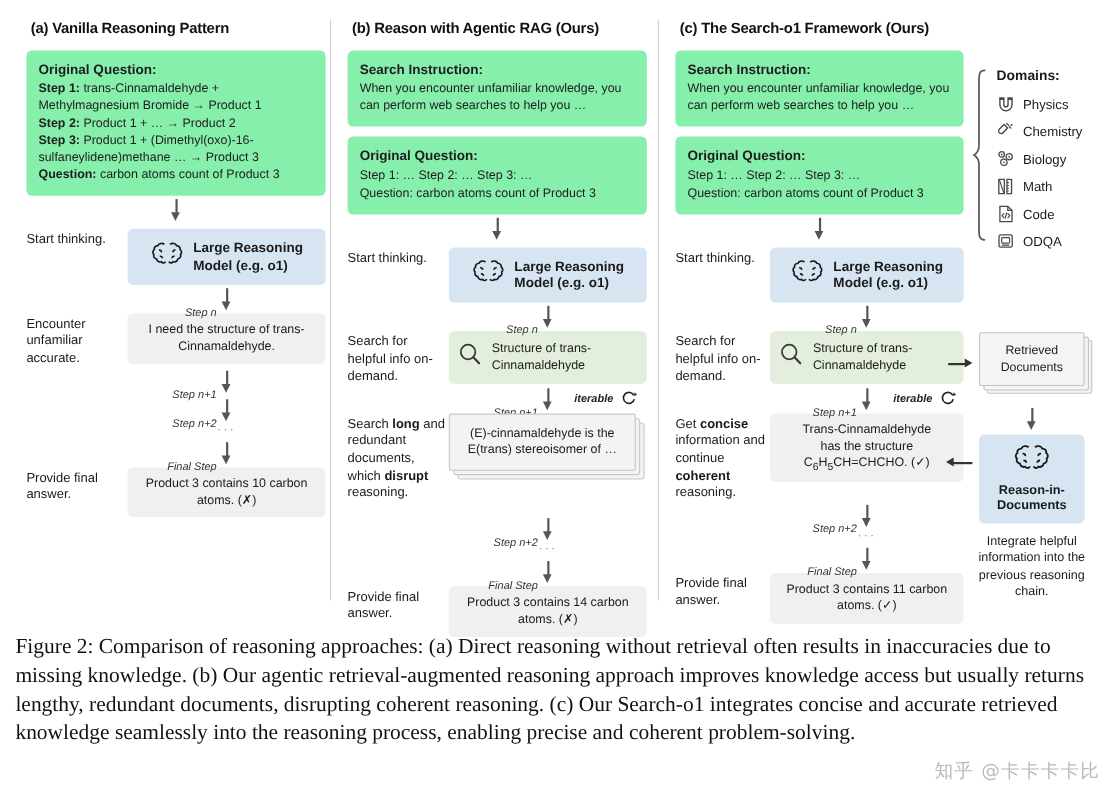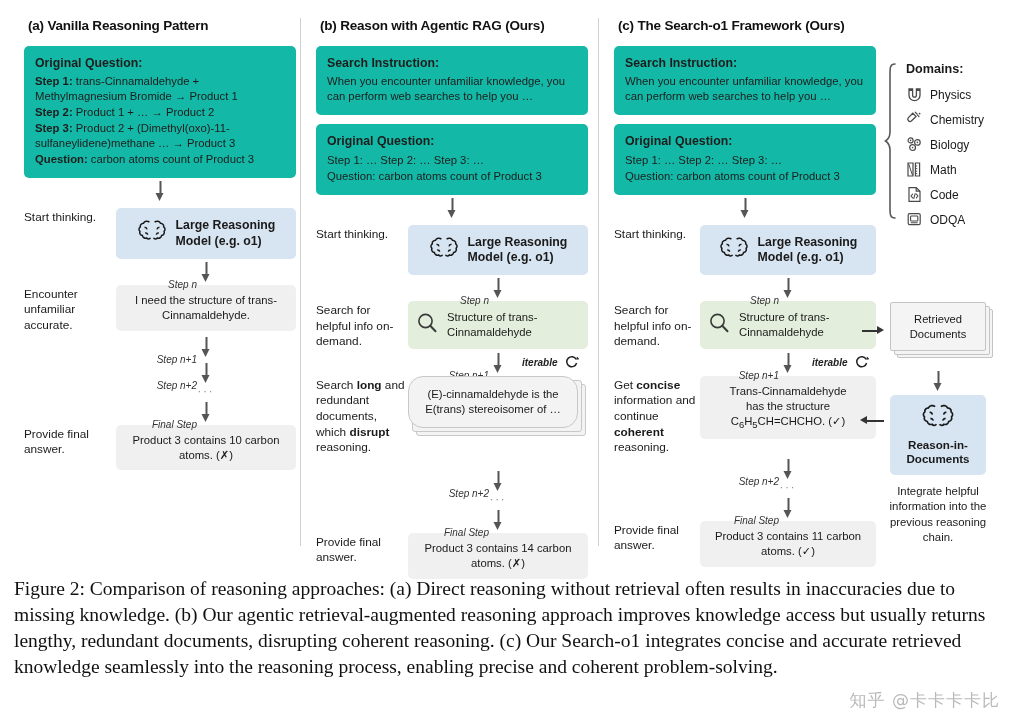--- a/index.html
+++ b/index.html
@@ -26,21 +26,21 @@
   #colB { left:316px; width:272px; }
   #colC { left:614px; width:262px; }
 
   .col-title {
     font-size:13.5px; font-weight:bold; color:#111;
     margin:0 0 13px 4px; letter-spacing:-0.2px; white-space:nowrap;
   }
 
   
   .panel {
-    background:#14b8a6; border-radius:5px;
+    background:#86efac; border-radius:5px;
     padding:9px 11px 10px 11px;
     font-size:11.3px; line-height:1.33; color:#1d1d1d;
   }
   .panel + .panel { margin-top:9px; }
   .panel .hd { font-weight:bold; font-size:12.3px; display:block; margin-bottom:3px; }
   .panel p { margin:0 0 1px 0; }
   .panel p b { font-weight:bold; }
 
   
   .arrow-wrap { position:relative; height:26px; }
@@ -95,21 +95,21 @@
   .searchbox .lbl { font-size:11.3px; line-height:1.3; text-align:left; }
 
   
   .stack { position:relative; }
   .stack .sheet {
     position:absolute; background:#f3f3f3; border:1px solid #c8c8c8; border-radius:3px;
   }
   .stack .sheet.s1 { left:8px;  top:8px;  right:-8px; bottom:-8px; }
   .stack .sheet.s2 { left:4px;  top:4px;  right:-4px; bottom:-4px; }
   .stack .front {
-    position:relative; background:#f3f3f3; border:1px solid #c8c8c8; border-radius:15px;
+    position:relative; background:#f3f3f3; border:1px solid #c8c8c8; border-radius:2px;
     padding:10px 9px; text-align:center; font-size:11.3px; line-height:1.33;
   }
 
   
   #branchC { position:absolute; left:884px; top:302px; width:108px; }
   .mini-stack { position:relative; width:96px; margin:0 auto; }
   .mini-stack .sheet {
     position:absolute; background:#f4f4f4; border:1px solid #c4c4c4; border-radius:2px;
   }
   .mini-stack .sheet.s1 { left:7px; top:7px; right:-7px; bottom:-7px; }
@@ -164,21 +164,21 @@
   <div class="vdiv" id="div1"></div>
   <div class="vdiv" id="div2"></div>
 
   <div class="col" id="colA">
     <div class="col-title">(a) Vanilla Reasoning Pattern</div>
 
     <div class="panel">
       <span class="hd">Original Question:</span>
       <p><b>Step 1:</b><span> trans-Cinnamaldehyde + Methylmagnesium Bromide → Product 1</span></p>
       <p><b>Step 2:</b><span> Product 1 + … → Product 2</span></p>
-      <p><b>Step 3:</b><span> Product 2 + (Dimethyl(oxo)-11-sulfaneylidene)methane … → Product 3</span></p>
+      <p><b>Step 3:</b><span> Product 1 + (Dimethyl(oxo)-16-sulfaneylidene)methane … → Product 3</span></p>
       <p><b>Question:</b><span> carbon atoms count of Product 3</span></p>
     </div>
 
     <div class="arrow-wrap tall">
       <div class="vert-arrow">
           <div class="shaft"></div>
           <div class="head"></div>
         </div>
     </div>
 

